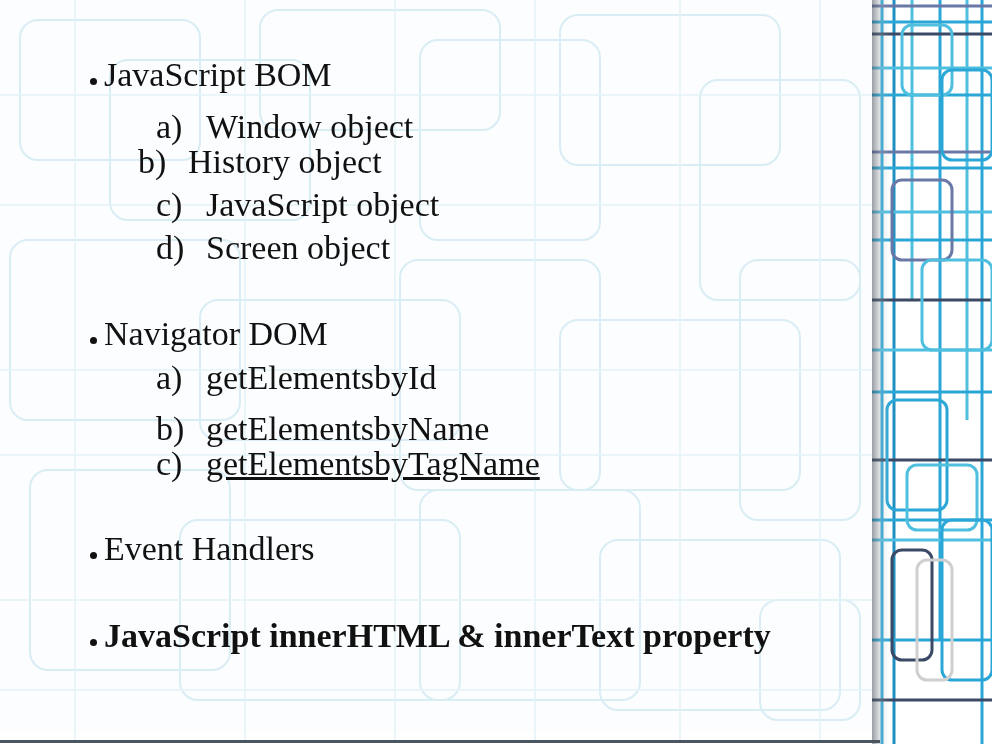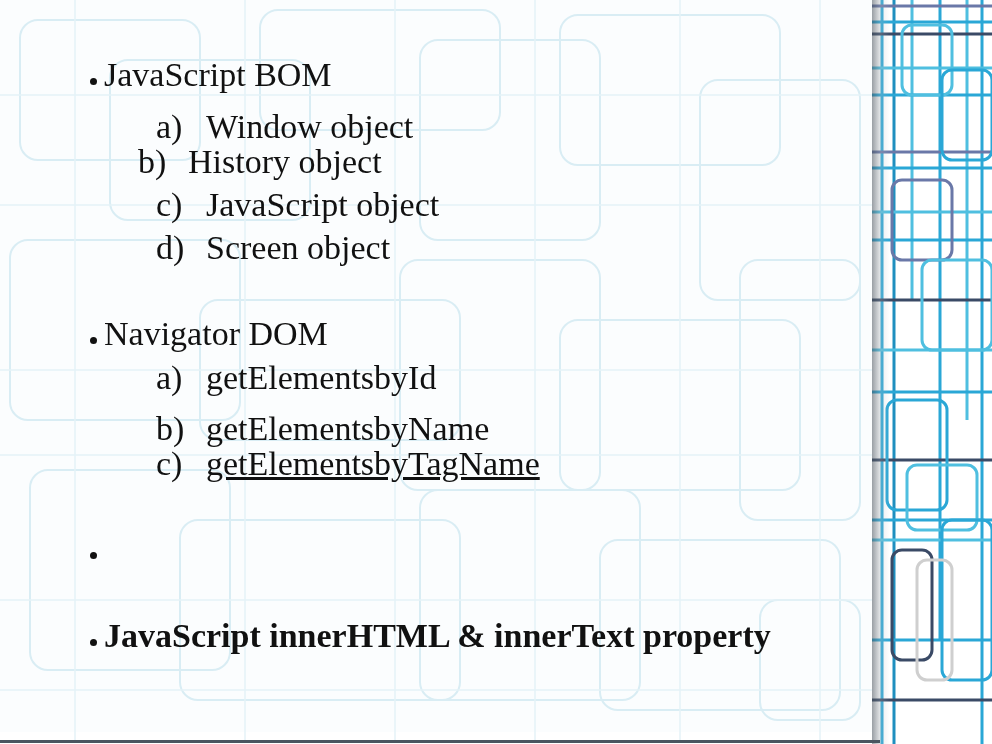--- a/index.html
+++ b/index.html
@@ -134,20 +134,20 @@
       <span class="marker">a)</span><span>getElementsbyId</span>
     </div>
     <div class="sub" style="left:66px; top:354px;">
       <span class="marker">b)</span><span>getElementsbyName</span>
     </div>
     <div class="sub" style="left:66px; top:389px;text-decoration:underline;">
       <span class="marker">c)</span><span>getElementsbyTagName</span>
     </div>
 
     <div class="bullet" style="left:0; top:474px;">
-      <span class="dot"></span>
+      <span class="dot"></span><span>Event Handlers</span>
     </div>
 
     <div class="bullet" style="left:0; top:561px;font-weight:bold;">
       <span class="dot"></span><span>JavaScript innerHTML &amp; innerText property</span>
     </div>
   </div>
 </div>
 
 </body></html>

